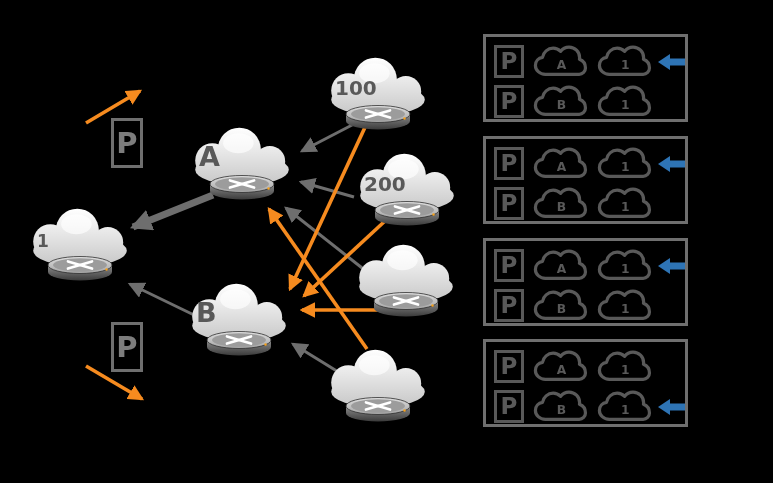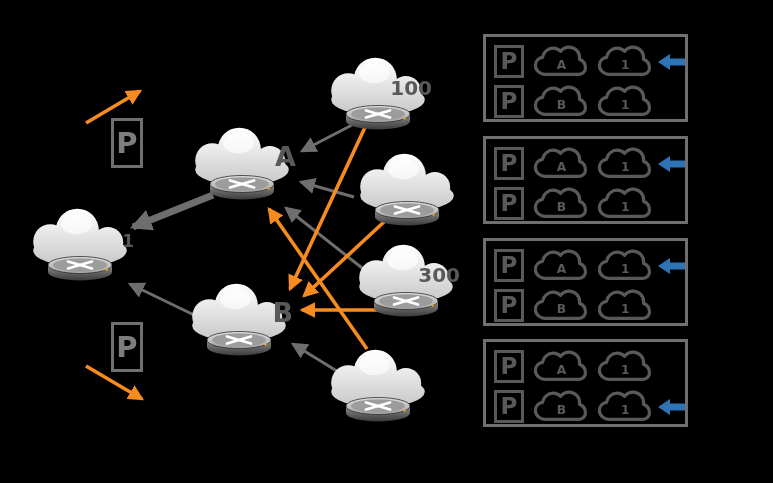--- a/index.html
+++ b/index.html
@@ -7,21 +7,21 @@
           overflow:hidden;font-family:"DejaVu Sans",sans-serif;}
   .wires{position:absolute;left:0;top:0;}
   .wgray{stroke:var(--arrowgray);stroke-width:3;fill:none;}
   .wthick{stroke:var(--arrowgray);stroke-width:7;fill:none;}
   .worange{stroke:var(--orange);stroke-width:3.6;fill:none;}
   #mGray path,#mGrayBig path{fill:var(--arrowgray);}
   #mOrange path{fill:var(--orange);}
   .node{position:absolute;width:108px;height:82px;}
   .cloud-svg{position:absolute;left:0;top:0;width:108px;height:64px;}
   .puck-svg{position:absolute;left:50%;transform:translateX(-50%);top:50px;width:68px;height:27px;}
-  .nlabel{position:absolute;left:0;top:24px;width:100%;text-align:right;font-weight:bold;
+  .nlabel{position:absolute;left:11px;top:24px;width:100%;text-align:left;font-weight:bold;
           color:var(--outlinegray);font-size:20px;line-height:1;}
   .nlabel.big{font-size:27px;top:19px;}
   .nlabel.small{font-size:17px;top:28px;}
   .pbox{position:absolute;width:32px;height:50px;border:3px solid #6f6f6f;box-sizing:border-box;
         display:flex;align-items:center;justify-content:center;}
   .pbox span{color:var(--pgray);font-weight:bold;font-size:29px;line-height:1;}
   .lbox{position:absolute;left:483px;width:205px;height:88px;border:3px solid #6f6f6f;
         box-sizing:border-box;padding:8px 0 0 8px;}
   .lrow{display:flex;align-items:center;height:33px;margin-bottom:7px;}
   .psq{width:30px;height:33px;border:3px solid var(--outlinegray);box-sizing:border-box;flex:none;
@@ -116,40 +116,40 @@
     <span class="nlabel big">A</span>
     <svg class="puck-svg" viewBox="0 0 68 27">
         <use href="#puckShape"></use>
       </svg>
   </div>
 
   <div class="node" style="left:353px;top:150px;">
     <svg class="cloud-svg" viewBox="0 0 120 70" preserveAspectRatio="none">
         <use href="#cloudShape"></use>
       </svg>
+    <span class="nlabel">200</span>
     <svg class="puck-svg" viewBox="0 0 68 27">
         <use href="#puckShape"></use>
       </svg>
   </div>
 
   <div class="node" style="left:26px;top:205px;">
     <svg class="cloud-svg" viewBox="0 0 120 70" preserveAspectRatio="none">
         <use href="#cloudShape"></use>
       </svg>
     <span class="nlabel small">1</span>
     <svg class="puck-svg" viewBox="0 0 68 27">
         <use href="#puckShape"></use>
       </svg>
   </div>
 
   <div class="node" style="left:352px;top:241px;">
     <svg class="cloud-svg" viewBox="0 0 120 70" preserveAspectRatio="none">
         <use href="#cloudShape"></use>
       </svg>
-    <span class="nlabel">300</span>
     <svg class="puck-svg" viewBox="0 0 68 27">
         <use href="#puckShape"></use>
       </svg>
   </div>
 
   <div class="node" style="left:185px;top:280px;">
     <svg class="cloud-svg" viewBox="0 0 120 70" preserveAspectRatio="none">
         <use href="#cloudShape"></use>
       </svg>
     <span class="nlabel big">B</span>

